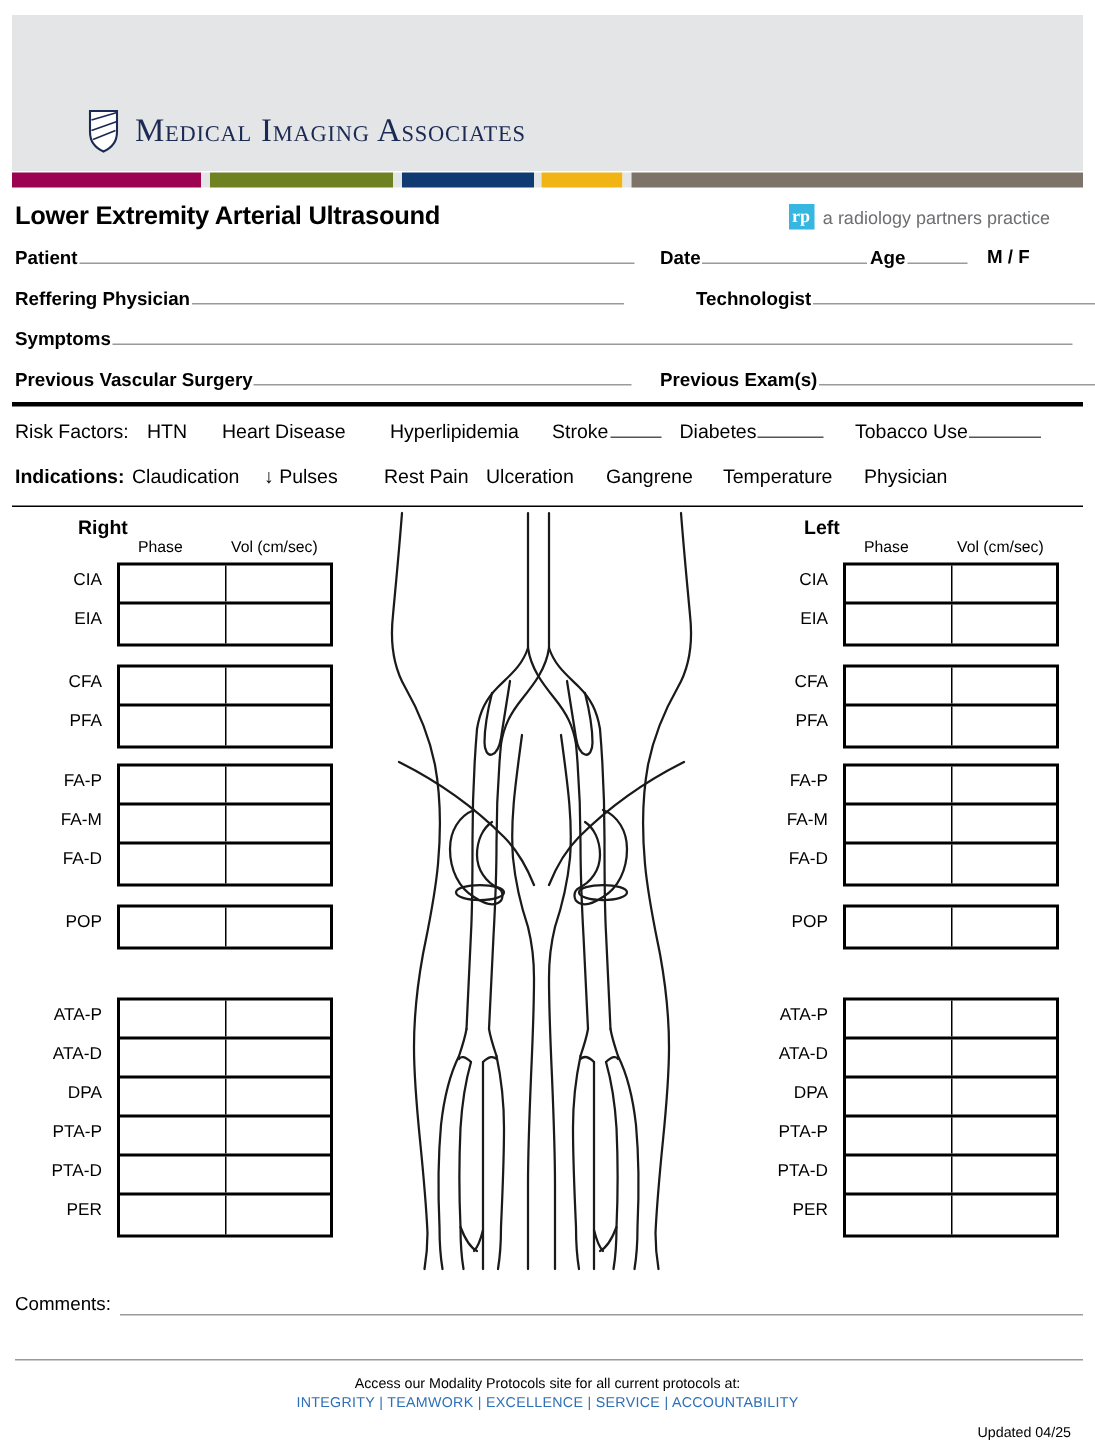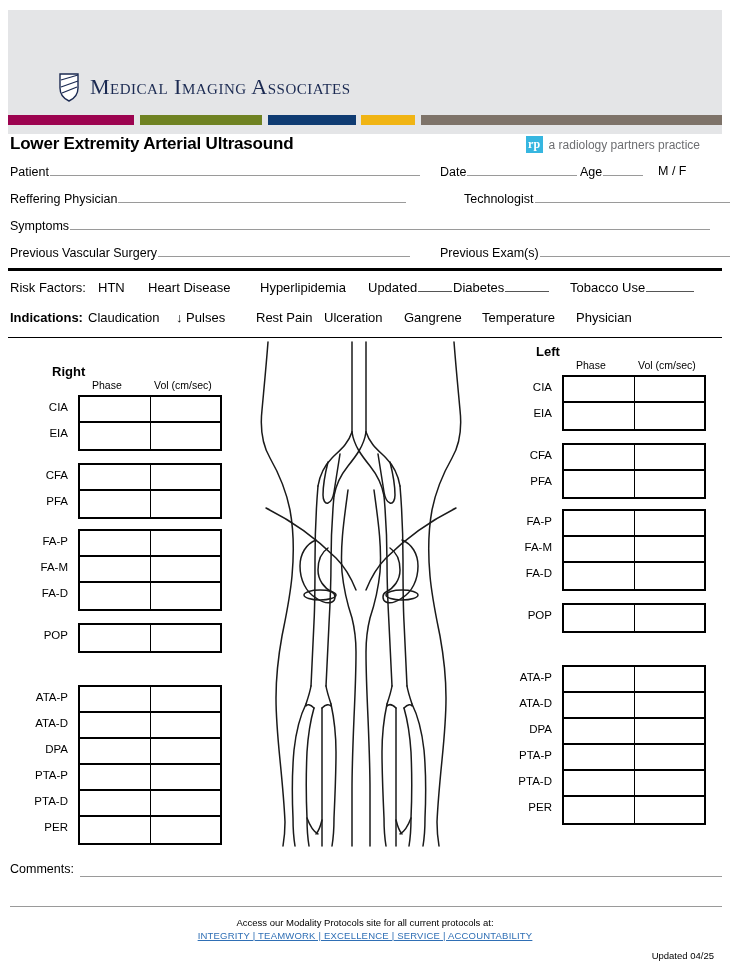--- a/index.html
+++ b/index.html
@@ -7,21 +7,21 @@
     width:730px;height:970px;
     background:#ffffff;
     font-family:"Liberation Sans", sans-serif;
     color:#000;
     overflow:hidden;
   }
   .page{position:relative;width:730px;height:970px;background:#fff;}
 
   
   .header-band{
-    position:absolute;left:8px;top:10px;width:714px;height:124px;
+    position:absolute;left:8px;top:10px;width:714px;height:104px;
     background:#e4e5e7;
   }
   .logo-wrap{
     position:absolute;left:50px;top:62px;
     display:flex;align-items:center;gap:10px;
   }
   .shield{width:22px;height:30px;flex:none;}
   .brand-name{
     font-family:"Liberation Serif", serif;
     font-size:22px;
@@ -58,21 +58,21 @@
     color:#fff;font-size:12px;font-weight:bold;
     line-height:17px;text-align:center;
     font-family:"Liberation Serif",serif;
   }
   .rp-text{font-size:12px;color:#6d6e71;white-space:nowrap;}
 
   
   .info{position:absolute;left:8px;top:164px;width:714px;}
   .info-row{position:relative;height:27px;font-size:12.5px;}
   .fld{position:absolute;display:flex;align-items:baseline;white-space:nowrap;}
-  .fld .lbl{padding-right:1px;}
+  .fld .lbl{padding-right:1px;font-weight:bold;}
   .fld .dots{
     border-bottom:1px solid #9a9a9a;
     height:11px;display:inline-block;
   }
 
   .rule-thick{
     position:absolute;left:8px;top:268px;width:714px;height:3px;background:#000;
   }
 
   
@@ -87,21 +87,21 @@
   }
 
   
   .side{position:absolute;top:344px;}
   .side.right{left:8px;width:230px;}
   .side.left{left:492px;width:230px;}
   .side-title{
     font-size:13px;font-weight:bold;text-align:center;
     width:100px;
   }
-  .side.right .side-title{margin-left:0px;text-align:left;padding-left:44px;margin-top:20px;}
+  .side.right .side-title{margin-left:0px;text-align:left;padding-left:44px;}
   .side.left  .side-title{margin-left:0px;text-align:left;padding-left:44px;}
 
   .colheads{position:relative;height:16px;font-size:10.5px;}
   .colheads span{position:absolute;white-space:nowrap;}
 
   .grp{position:relative;}
   .tbl{
     position:absolute;
     border:2px solid #000;
     box-sizing:border-box;
@@ -136,21 +136,21 @@
   }
   .cm-rule2{
     position:absolute;left:2px;right:0;top:44px;height:1px;background:#9a9a9a;
   }
 
   .footer{
     position:absolute;left:8px;top:916px;width:714px;text-align:center;
   }
   .f1{font-size:9.5px;color:#000;line-height:13px;}
   .f2{font-size:9.5px;color:#000;line-height:13px;}
-  .f3{font-size:9.5px;color:#2f6fb5;line-height:13px;letter-spacing:.2px;text-decoration:underline;}
+  .f3{font-size:9.5px;color:#2f6fb5;line-height:13px;letter-spacing:.2px;}
   .updated{
     position:absolute;right:16px;top:950px;font-size:9.5px;color:#000;
     white-space:nowrap;
   }
 </style>
 </head>
 <body>
 
 <div class="page">
 
@@ -240,21 +240,21 @@
         <span class="ritem" style="left: 90px;">
           <span>HTN</span>
         </span>
         <span class="ritem" style="left: 140px;">
           <span>Heart Disease</span>
         </span>
         <span class="ritem" style="left: 252px;">
           <span>Hyperlipidemia</span>
         </span>
         <span class="ritem" style="left: 360px;">
-          <span>Updated</span>
+          <span>Stroke</span>
           <span class="uline" style="width: 34px;"></span>
         </span>
         <span class="ritem" style="left: 445px;">
           <span>Diabetes</span>
           <span class="uline" style="width: 44px;"></span>
         </span>
         <span class="ritem" style="left: 562px;">
           <span>Tobacco Use</span>
           <span class="uline" style="width: 48px;"></span>
         </span>

